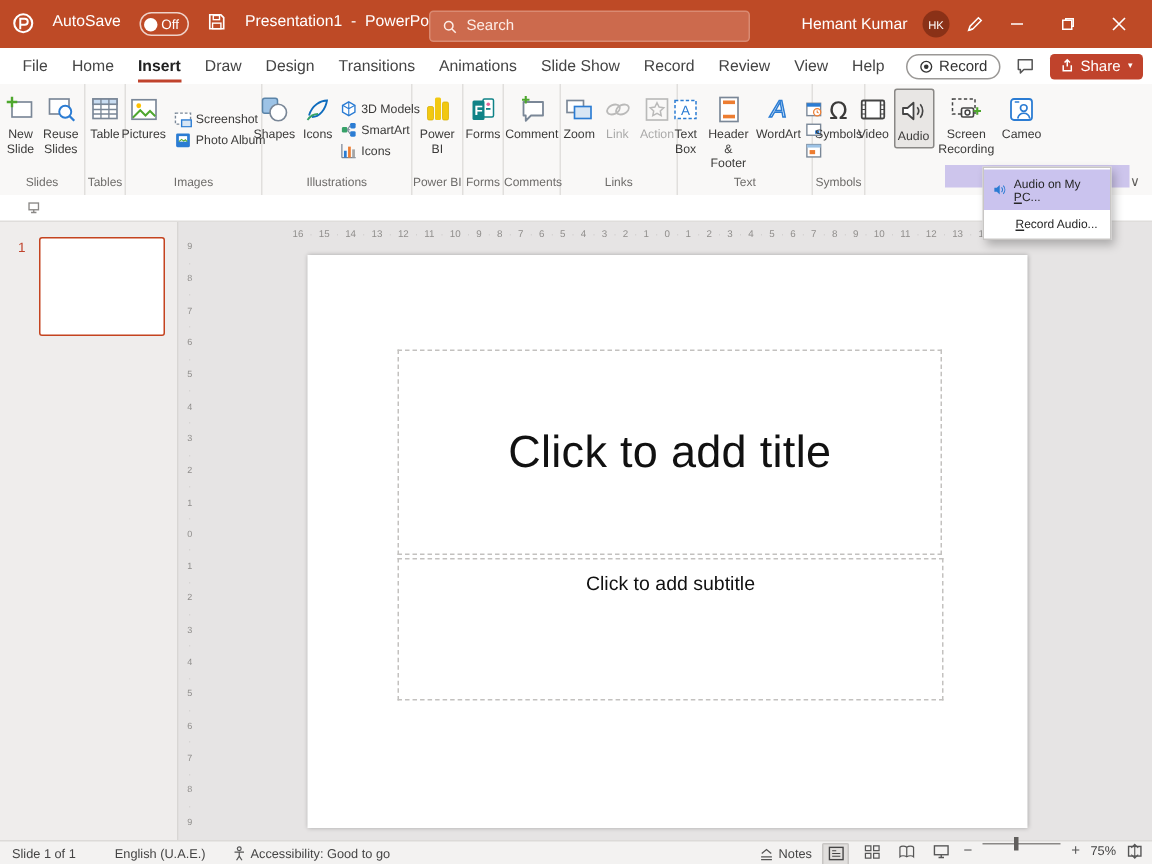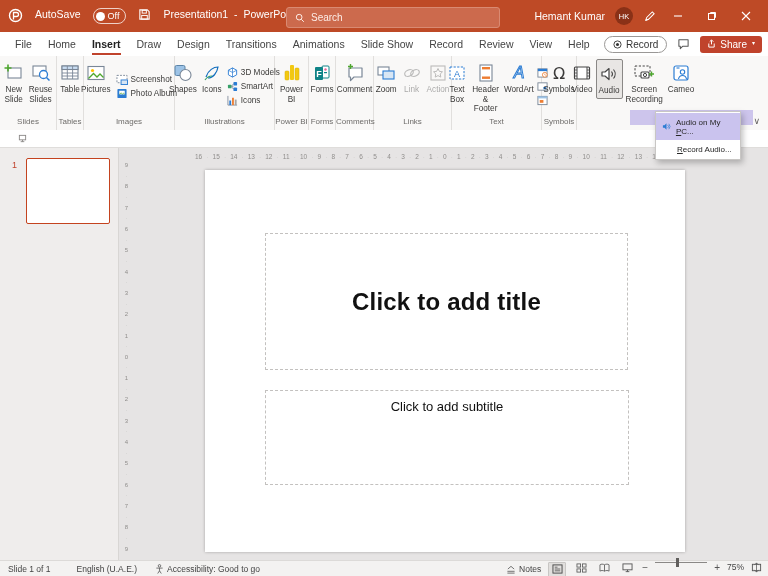--- a/index.html
+++ b/index.html
@@ -63,22 +63,22 @@
   #thumb-panel{left:0;top:0;width:118px;height:412px;background:#EFEDEC;border-right:1px solid #D8D6D4}
   #thumb-num{left:12px;top:12px;font-size:9px;color:#C0432C}
   #slide-thumb{left:26px;top:10px;width:82px;height:64px;background:#fff;border:1.5px solid #C4431F;border-radius:2px}
   #v-ruler{left:120px;top:14px;width:13px;height:390px;display:flex;flex-direction:column;justify-content:space-between;align-items:center;font-size:6px;color:#908E8C}
   #h-ruler{left:195px;top:3px;width:500px;height:11px;display:flex;justify-content:space-between;align-items:center;font-size:6.5px;color:#908E8C}
   .tick{color:#B6B4B2;font-size:5px}
 
   #canvas{left:205px;top:22px;width:480px;height:382px;background:#fff;box-shadow:0 0 3px rgba(0,0,0,.28)}
   .ph{position:absolute;border:1px dashed #C3C1BF}
   #title-ph{left:60px;top:63px;width:361px;height:135px;display:flex;align-items:center;justify-content:center}
-  #title-ph .ph-text{font-size:24px;color:#111;font-weight:700;letter-spacing:.2px}
-  #subtitle-ph{left:60px;top:220px;width:362px;height:93px;display:flex;justify-content:center}
+  #title-ph .ph-text{font-size:30px;color:#111;font-weight:400;letter-spacing:.2px}
+  #subtitle-ph{left:60px;top:202px;width:362px;height:93px;display:flex;justify-content:center}
   #subtitle-ph .ph-text{font-size:13px;color:#111;margin-top:8px}
 
   
   #statusbar{left:0;top:560px;width:768px;height:16px;background:#F3F2F1;border-top:1px solid #DCDAD8;display:flex;align-items:center;font-size:8.5px;color:#444}
   .sb-left{display:flex;align-items:center;padding-left:8px}
   .sb-left .gap1{margin-left:26px}
   .sb-left .gap2{margin-left:18px;display:flex;align-items:center;gap:3px}
   .sb-right{margin-left:auto;display:flex;padding-right:6px;gap:7px}
   .viewbtn{width:16px;height:13px;display:flex;align-items:center;justify-content:center;border-radius:1px}
   .viewbtn.sel{background:#E1DFDD;border:1px solid #C8C6C4}

